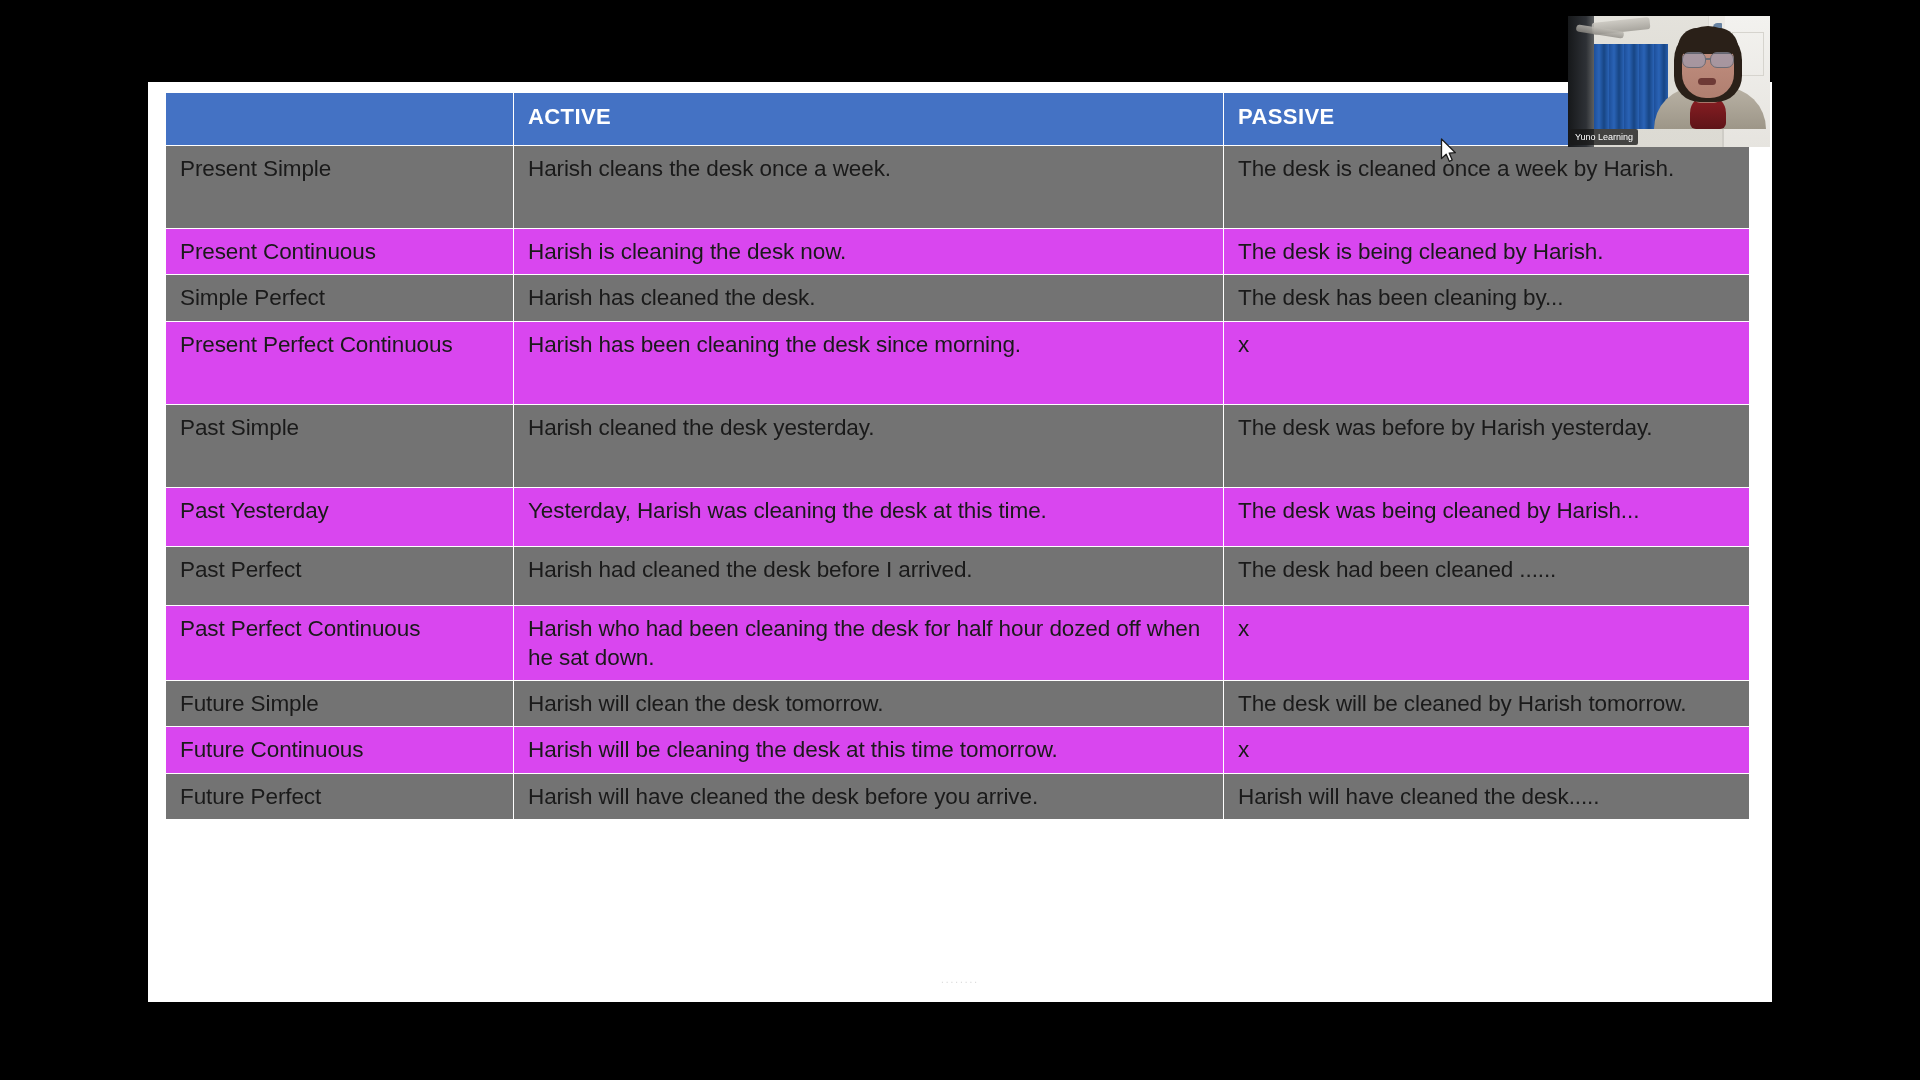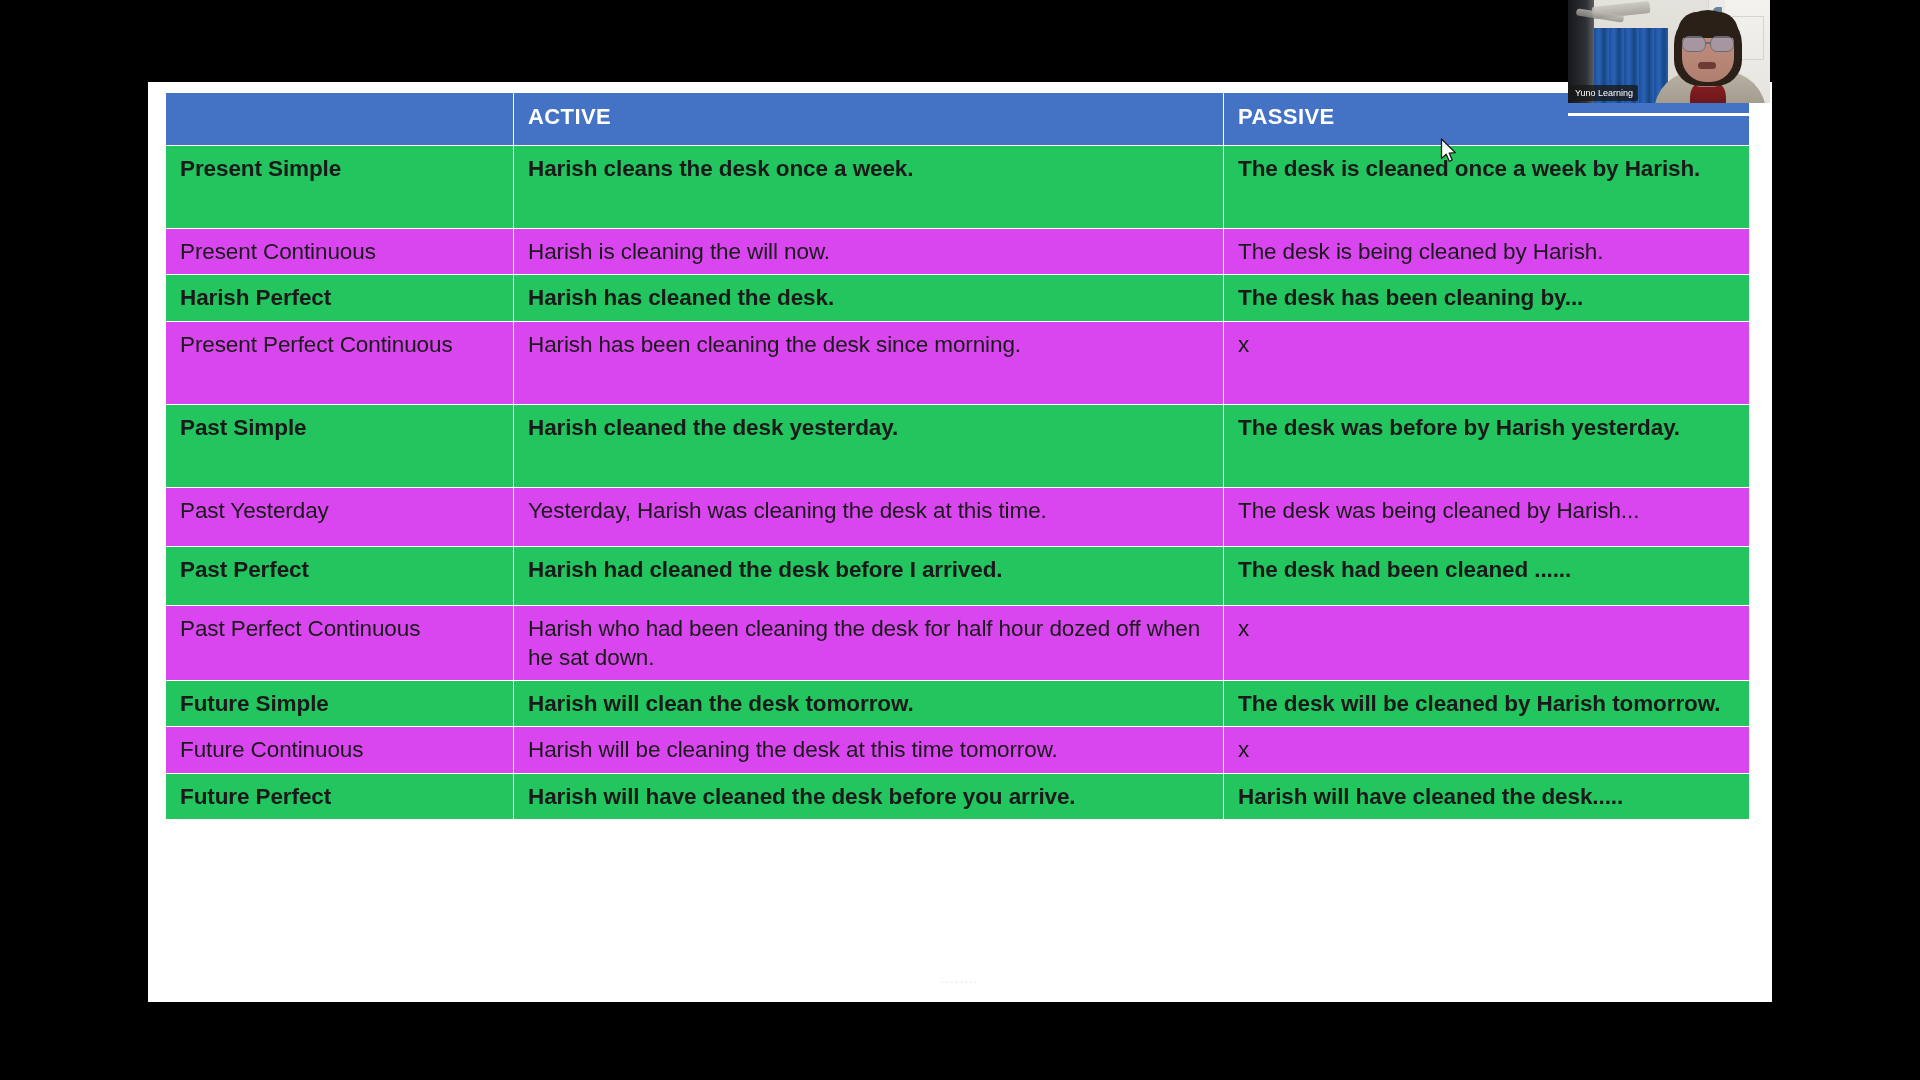--- a/index.html
+++ b/index.html
@@ -63,21 +63,21 @@
     font-size: 22px;
     letter-spacing: 0.4px;
     height: 40px;
     padding-top: 10px;
     padding-bottom: 2px;
     text-align: left;
   }
   #tense-table thead th.blank { color: transparent; }
 
   
-  #tense-table tbody tr.band-dark  td { background: #22c55e; font-weight: bold; }
+  #tense-table tbody tr.band-dark  td { background: #737373; }
   #tense-table tbody tr.band-light td { background: #d946ef; }
 
   
   tr[data-h="tall"]  td { height: 66px; }
   tr[data-h="short"] td { height: 22px; }
   tr[data-h="mid"]   td { height: 42px; }
 
   
   #slide-footer-dots {
     position: absolute;
@@ -87,23 +87,23 @@
     font-size: 10px;
     color: #d8d8d8;
     letter-spacing: 2px;
     user-select: none;
   }
 
   
   #webcam-tile {
     position: absolute;
     left: 1568px;
-    top: 0px;
+    top: 16px;
     width: 202px;
-    height: 103px;
+    height: 131px;
     overflow: hidden;
     background: #8b5cf6;
   }
   
   .cam-wall {
     position: absolute;
     inset: 0;
     background:
       linear-gradient(#e4e2dc 0%, #e0ded7 38%, #dcdad3 100%);
   }
@@ -302,25 +302,25 @@
         </tr>
       </thead>
       <tbody id="table-body">
           <tr class="band-dark" data-h="tall">
             <td>Present Simple</td>
             <td>Harish cleans the desk once a week.</td>
             <td>The desk is cleaned once a week by Harish.</td>
           </tr>
           <tr class="band-light" data-h="short">
             <td>Present Continuous</td>
-            <td>Harish is cleaning the will now.</td>
+            <td>Harish is cleaning the desk now.</td>
             <td>The desk is being cleaned by Harish.</td>
           </tr>
           <tr class="band-dark" data-h="short">
-            <td>Harish Perfect</td>
+            <td>Simple Perfect</td>
             <td>Harish has cleaned the desk.</td>
             <td>The desk has been cleaning by...</td>
           </tr>
           <tr class="band-light" data-h="tall">
             <td>Present Perfect Continuous</td>
             <td>Harish has been cleaning the desk since morning.</td>
             <td>x</td>
           </tr>
           <tr class="band-dark" data-h="tall">
             <td>Past Simple</td>

